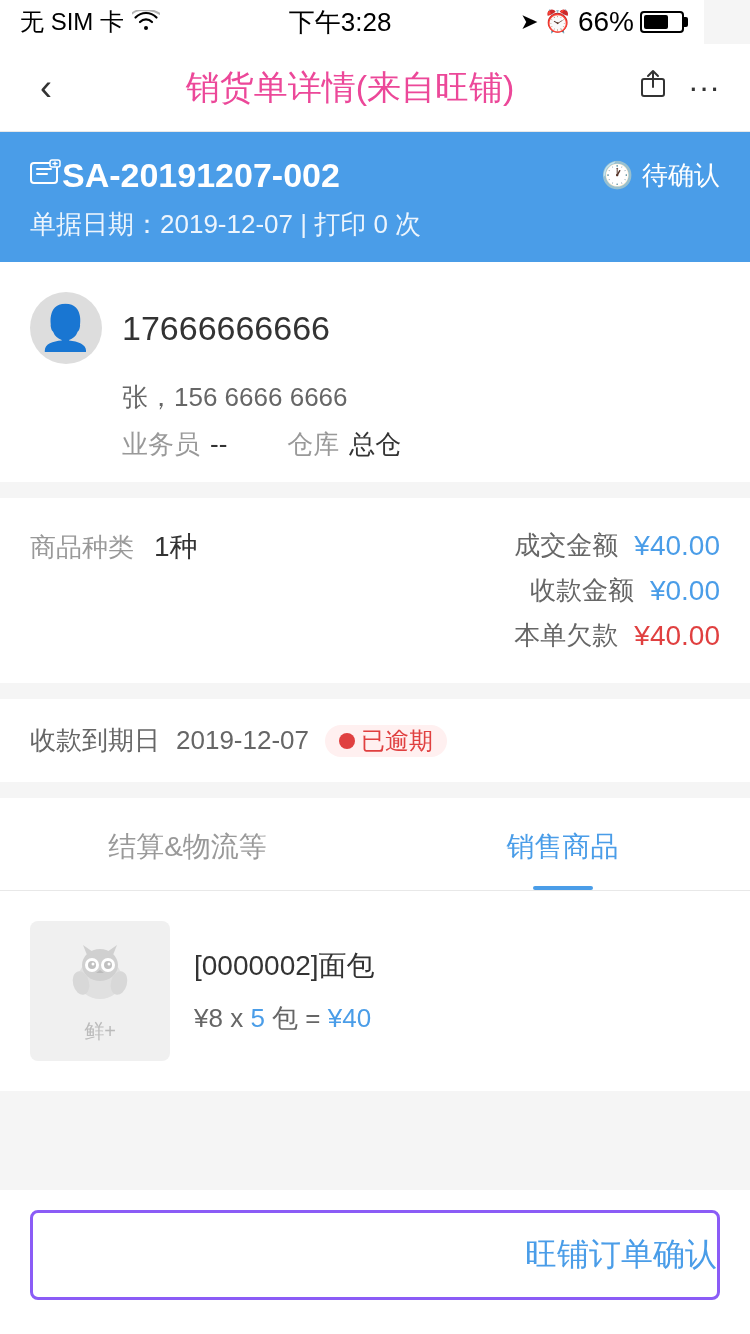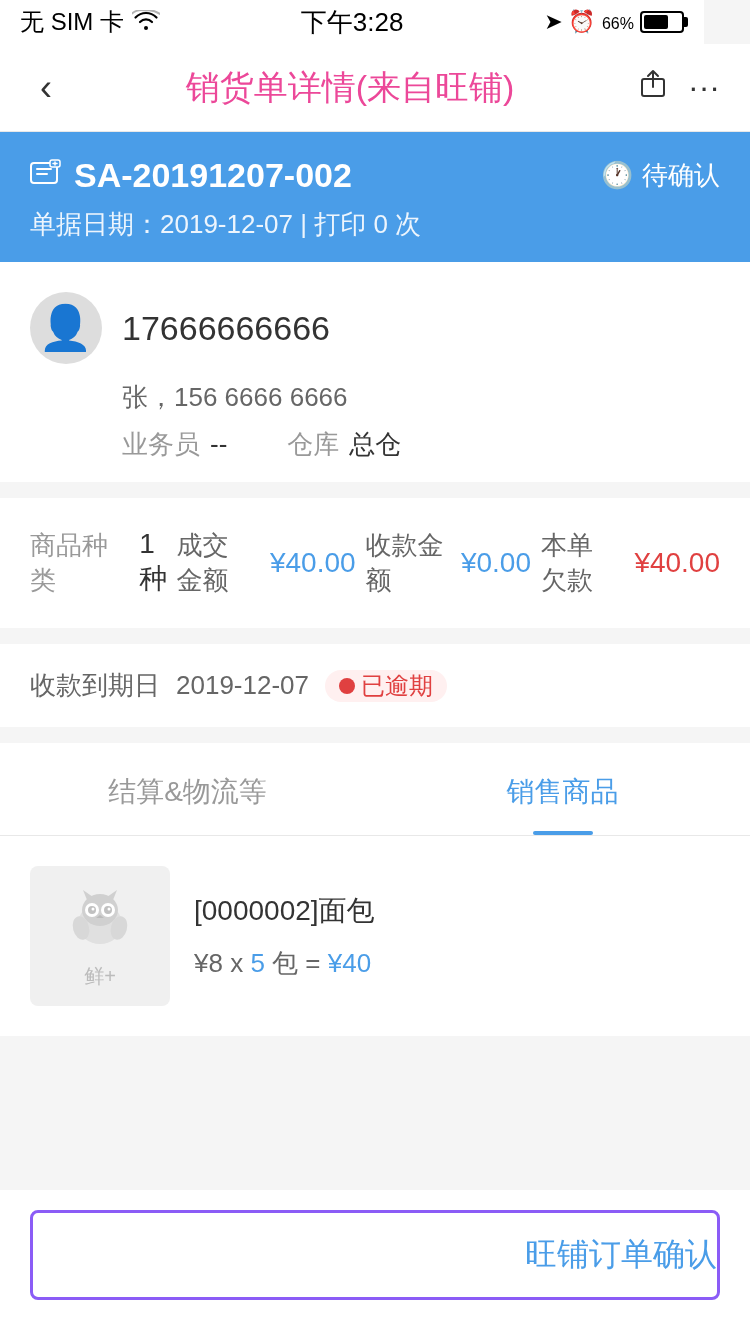--- a/index.html
+++ b/index.html
@@ -99,21 +99,20 @@
       align-items: center;
       justify-content: space-between;
       margin-bottom: 12px;
     }
     .order-id {
       font-size: 34px;
       font-weight: bold;
       color: #fff;
       display: flex;
       align-items: center;
-      gap: 12px;
     }
     .order-status {
       display: flex;
       align-items: center;
       gap: 8px;
       font-size: 26px;
       color: #fff;
     }
     .order-date {
       font-size: 26px;
@@ -186,21 +185,21 @@
       display: flex;
       align-items: center;
       gap: 20px;
       font-size: 26px;
       color: #666;
     }
     .summary-label { color: #999; }
     .summary-count { color: #333; font-size: 28px; }
     .summary-right {
       display: flex;
-      flex-direction: row;
+      flex-direction: column;
       align-items: flex-end;
       gap: 10px;
     }
     .summary-row {
       display: flex;
       align-items: center;
       gap: 16px;
       font-size: 26px;
     }
     .summary-row-label { color: #666; }
@@ -351,21 +350,21 @@
         <path d="M3.5 7.5C6.3 4.7 10 3 14 3s7.7 1.7 10.5 4.5" stroke="#000" stroke-width="2.2" fill="none" stroke-linecap="round"></path>
         <path d="M0 3.5C3.7 0.3 8.6-0.5 14 0.5c5.4-1 9.3.3 14 3.5" stroke="#000" stroke-width="2" fill="none" stroke-linecap="round" opacity="0.3"></path>
       </svg>
     </span>
   </div>
   <div class="status-center">下午3:28</div>
   <div class="status-right">
     <span style="font-size:22px;">➤</span>
     <span>⏰</span>
     <span>
-      <span style="font-size:16px;">66%</span>
+      <span style="font-size:28px;">66%</span>
     </span>
     <div class="battery-icon">
       <div class="battery-fill"></div>
     </div>
   </div>
 </div>
 
 <div class="nav-bar">
   <span class="nav-back">‹</span>
   <span class="nav-title">销货单详情(来自旺铺)</span>

